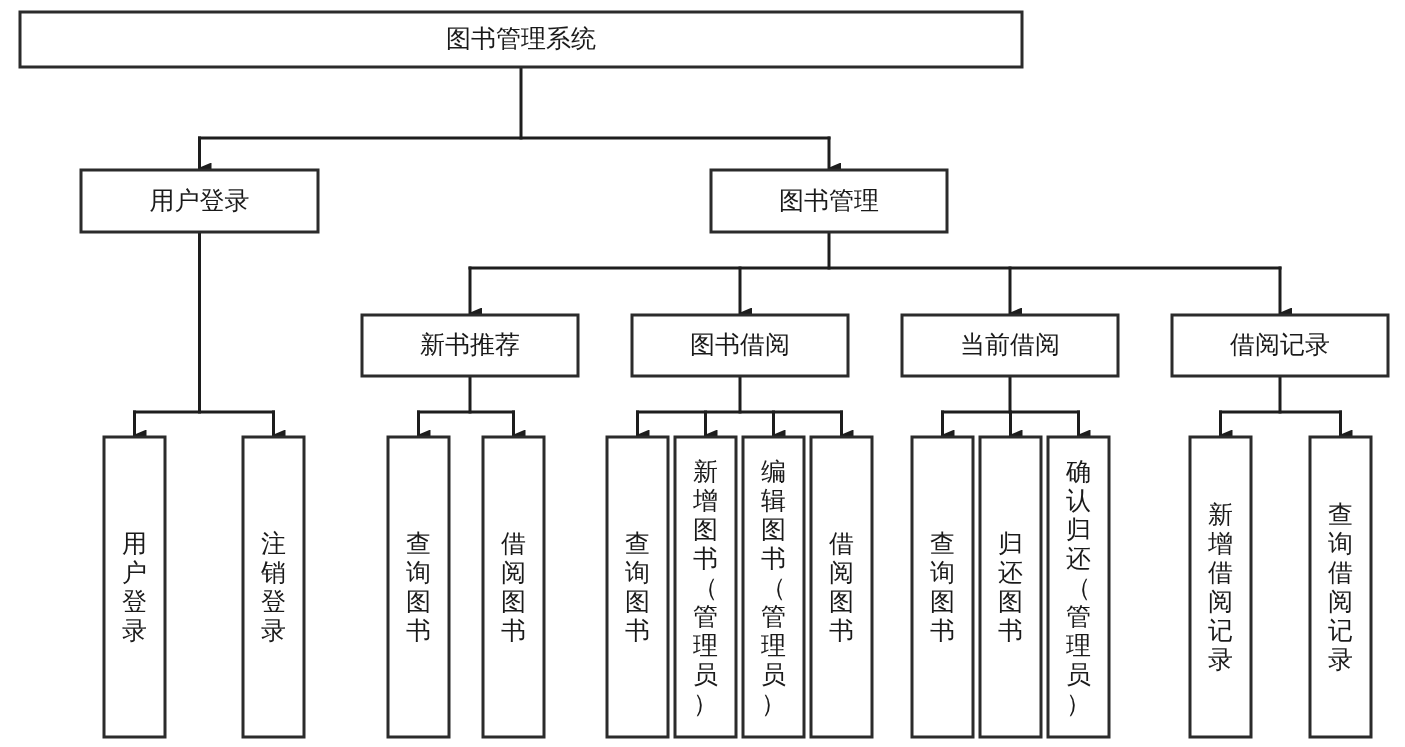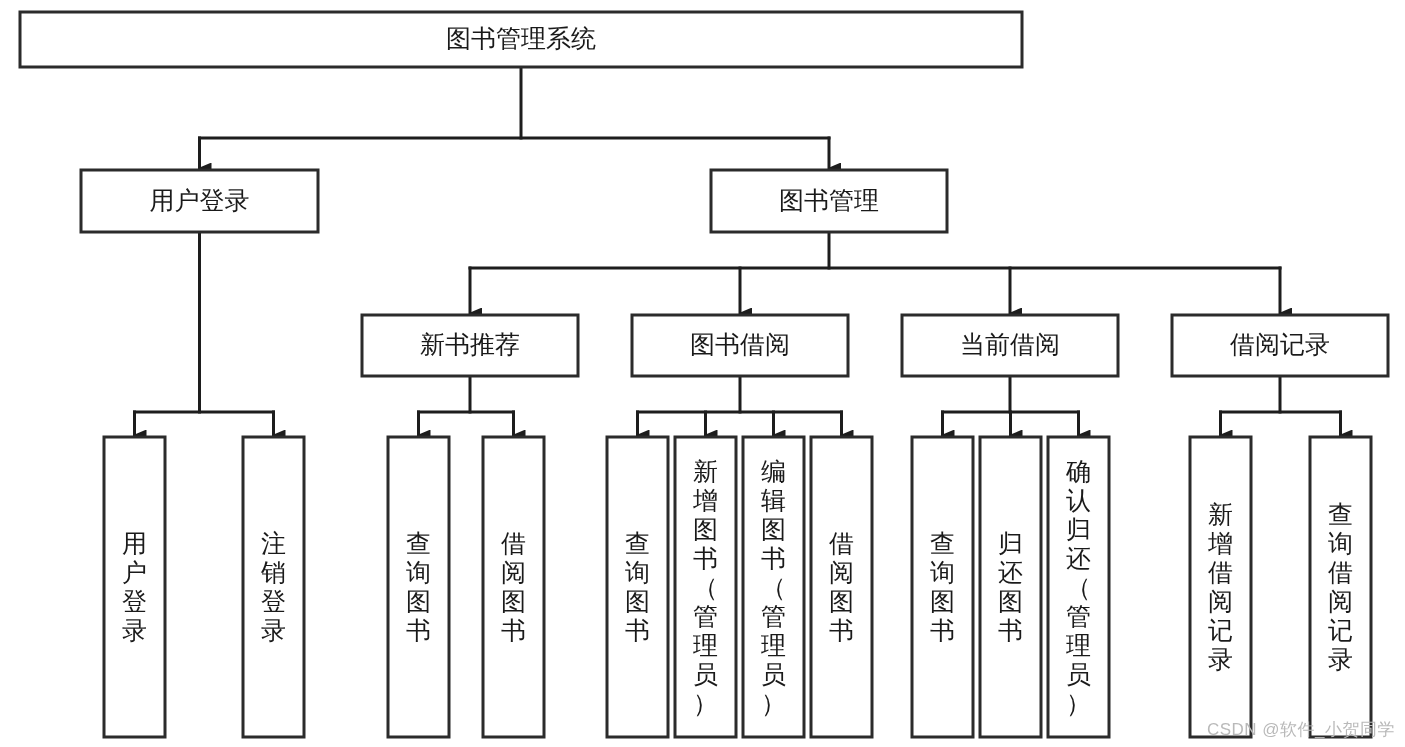--- a/index.html
+++ b/index.html
@@ -189,14 +189,13 @@
           <rect x="1190" y="437" width="61" height="300" class="node-box-thin"></rect>
           <text x="1220.5" y="523" class="leaf-label"><tspan x="1220.5" dy="0">新</tspan><tspan x="1220.5" dy="29">增</tspan><tspan x="1220.5" dy="29">借</tspan><tspan x="1220.5" dy="29">阅</tspan><tspan x="1220.5" dy="29">记</tspan><tspan x="1220.5" dy="29">录</tspan></text>
         </g>
         <g>
           <rect x="1310" y="437" width="61" height="300" class="node-box-thin"></rect>
           <text x="1340.5" y="523" class="leaf-label"><tspan x="1340.5" dy="0">查</tspan><tspan x="1340.5" dy="29">询</tspan><tspan x="1340.5" dy="29">借</tspan><tspan x="1340.5" dy="29">阅</tspan><tspan x="1340.5" dy="29">记</tspan><tspan x="1340.5" dy="29">录</tspan></text>
         </g>
       </g>
   </svg>
 
-  <div class="watermark">CSDN @软件_小贺同学</div>
 </div>
 
 </body></html>

